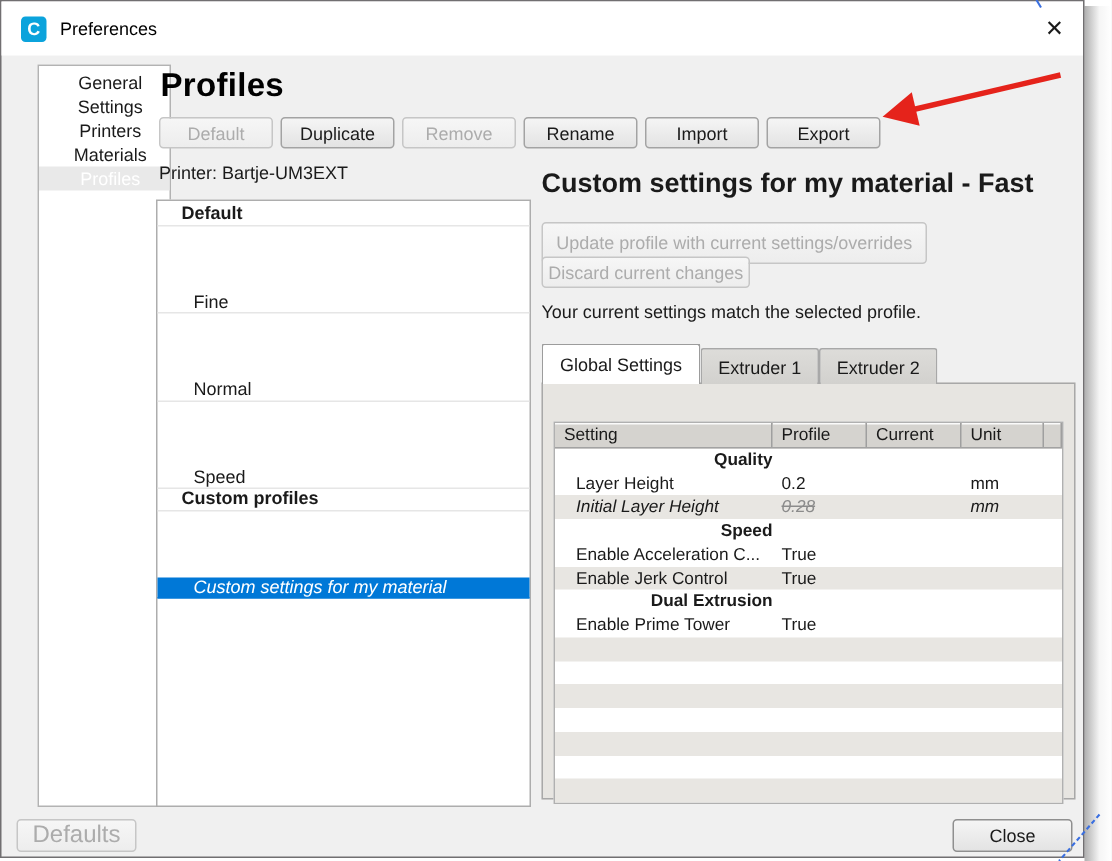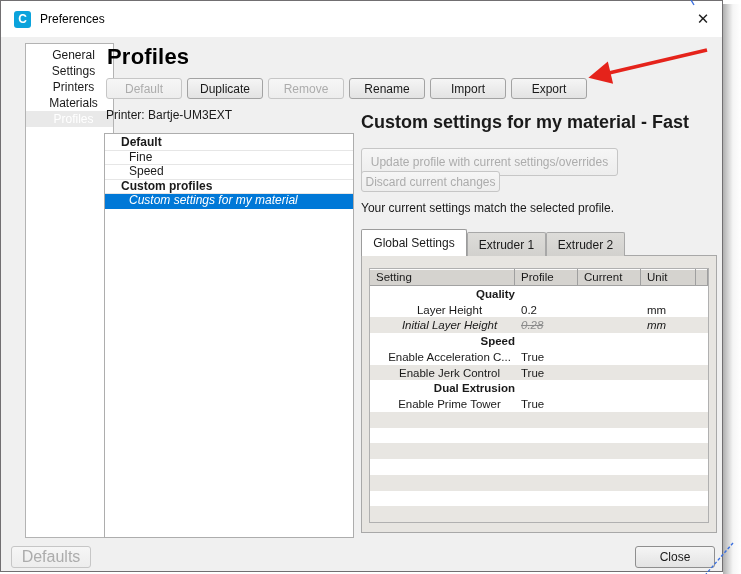--- a/index.html
+++ b/index.html
@@ -32,44 +32,44 @@
   .page-title{ position:absolute; left:106px; top:43px; font-size:22px; font-weight:bold; letter-spacing:0.2px; color:#000; }
   .toolbar{ position:absolute; left:105px; top:77px; display:flex; gap:5px; }
   .btn{ height:21px; font-size:12px; border:1px solid #a3a3a3; border-radius:3px; background:linear-gradient(#f5f5f5,#e3e3e3); color:#1a1a1a; font-family:inherit; }
   .toolbar .btn{ width:76px; }
   .btn.disabled{ color:#acacac; border-color:#c6c6c6; background:linear-gradient(#f6f6f6,#ededed); }
   .printer-label{ position:absolute; left:105px; top:107px; font-size:12px; }
   
   .profile-list{ position:absolute; left:103px; top:132px; width:250px; height:405px; background:#fff; border:1px solid #adadad; font-size:12px; padding-top:2px; }
   .profile-row{ height:14.5px; line-height:13.5px; border-bottom:1px solid #e6e6e6; padding-left:16px; white-space:nowrap; overflow:hidden; }
   .profile-row.category{ font-weight:bold; }
-  .profile-row.item{ padding-left:24px; }
+  .profile-row.item{ padding-left:24px;margin-top:44px; }
   .profile-row.selected{ background:#0078d7; color:#fff; font-style:italic; border-bottom-color:#0078d7; }
   
   .details-heading{ position:absolute; left:360px; top:111px; font-size:18px; font-weight:bold; }
   .update-btn{ position:absolute; left:360px; top:147px; width:257px; height:28px; font-size:12px; }
   .discard-btn{ position:absolute; left:360px; top:170px; width:139px; height:21px; font-size:12px; }
   .status-text{ position:absolute; left:360px; top:200px; font-size:12px; }
   
   .tabs{ position:absolute; left:360px; top:228px; height:27px; display:flex; align-items:flex-end; z-index:3; }
   .tab{ font-size:12px; text-align:center; border:1px solid #9c9c9c; border-bottom:none; border-radius:2px 2px 0 0; cursor:default; }
   .tab.active{ width:106px; height:27px; line-height:27px; background:#fff; position:relative; z-index:4; }
   .tab.inactive{ width:79px; height:24px; line-height:24px; background:linear-gradient(#dddcd9,#d2d1ce); border-color:#a8a8a8; }
   .tab-panel{ position:absolute; left:360px; top:254px; width:356px; height:278px; background:#e7e5e1; border:1px solid #a8a8a8; z-index:1; }
   
-  .settings-table{ position:absolute; left:368px; top:267px; width:340px; height:255px; background:#fff; border:1px solid #b0b0b0; display:flex; flex-direction:column; font-size:11.5px; z-index:2; }
+  .settings-table{ position:absolute; left:368px; top:280px; width:340px; height:255px; background:#fff; border:1px solid #b0b0b0; display:flex; flex-direction:column; font-size:11.5px; z-index:2; }
   .thead{ display:flex; height:17px; flex:0 0 17px; background:#d5d3cf; border-bottom:1px solid #a2a2a2; }
   .th{ line-height:16px; padding-left:6px; border-right:1px solid #9f9f9f; box-shadow:inset 0 1px 0 #fbfbfb; white-space:nowrap; overflow:hidden; }
   .c0{ width:145px; } .c1{ width:63px; } .c2{ width:63px; } .c3{ width:55px; } .c4{ flex:1; }
   .tbody{ display:flex; flex-direction:column; flex:1; }
   .trow{ display:flex; flex:1; align-items:center; }
   .trow.alt{ background:#e8e6e2; }
   .td{ padding-left:6px; white-space:nowrap; overflow:hidden; }
   .td.setting-cat{ font-weight:bold; padding-left:4px;text-align:right; }
-  .td.setting-val{ padding-left:14px;text-align:center; }
+  .td.setting-val{ padding-left:14px; }
   .trow.italic{ font-style:italic; }
   .strike{ text-decoration:line-through; color:#8b8b8b; }
   
   .defaults-btn{ position:absolute; left:10px; top:545px; width:80px; height:22px; font-size:16px; }
   .close-footer-btn{ position:absolute; left:634px; top:545px; width:80px; height:22px; font-size:12px; border-color:#8f8f8f; }
   
   .overlay{ position:absolute; left:0; top:0; width:741px; height:574px; pointer-events:none; z-index:20; }
 </style>
 </head>
 <body>
@@ -99,20 +99,21 @@
       <button class="btn">Rename</button>
       <button class="btn">Import</button>
       <button class="btn">Export</button>
     </div>
 
   <div class="printer-label">Printer: Bartje-UM3EXT</div>
 
   <div class="profile-list" id="profile-list">
       <div class="profile-row category">Default</div>
       <div class="profile-row item">Fine</div>
+      <div class="profile-row item">Normal</div>
       <div class="profile-row item">Speed</div>
       <div class="profile-row category">Custom profiles</div>
       <div class="profile-row item selected">Custom settings for my material</div>
     </div>
 
   <div class="details-heading">Custom settings for my material - Fast</div>
 
   <button class="btn disabled update-btn">Update profile with current settings/overrides</button>
   <button class="btn disabled discard-btn">Discard current changes</button>
 

